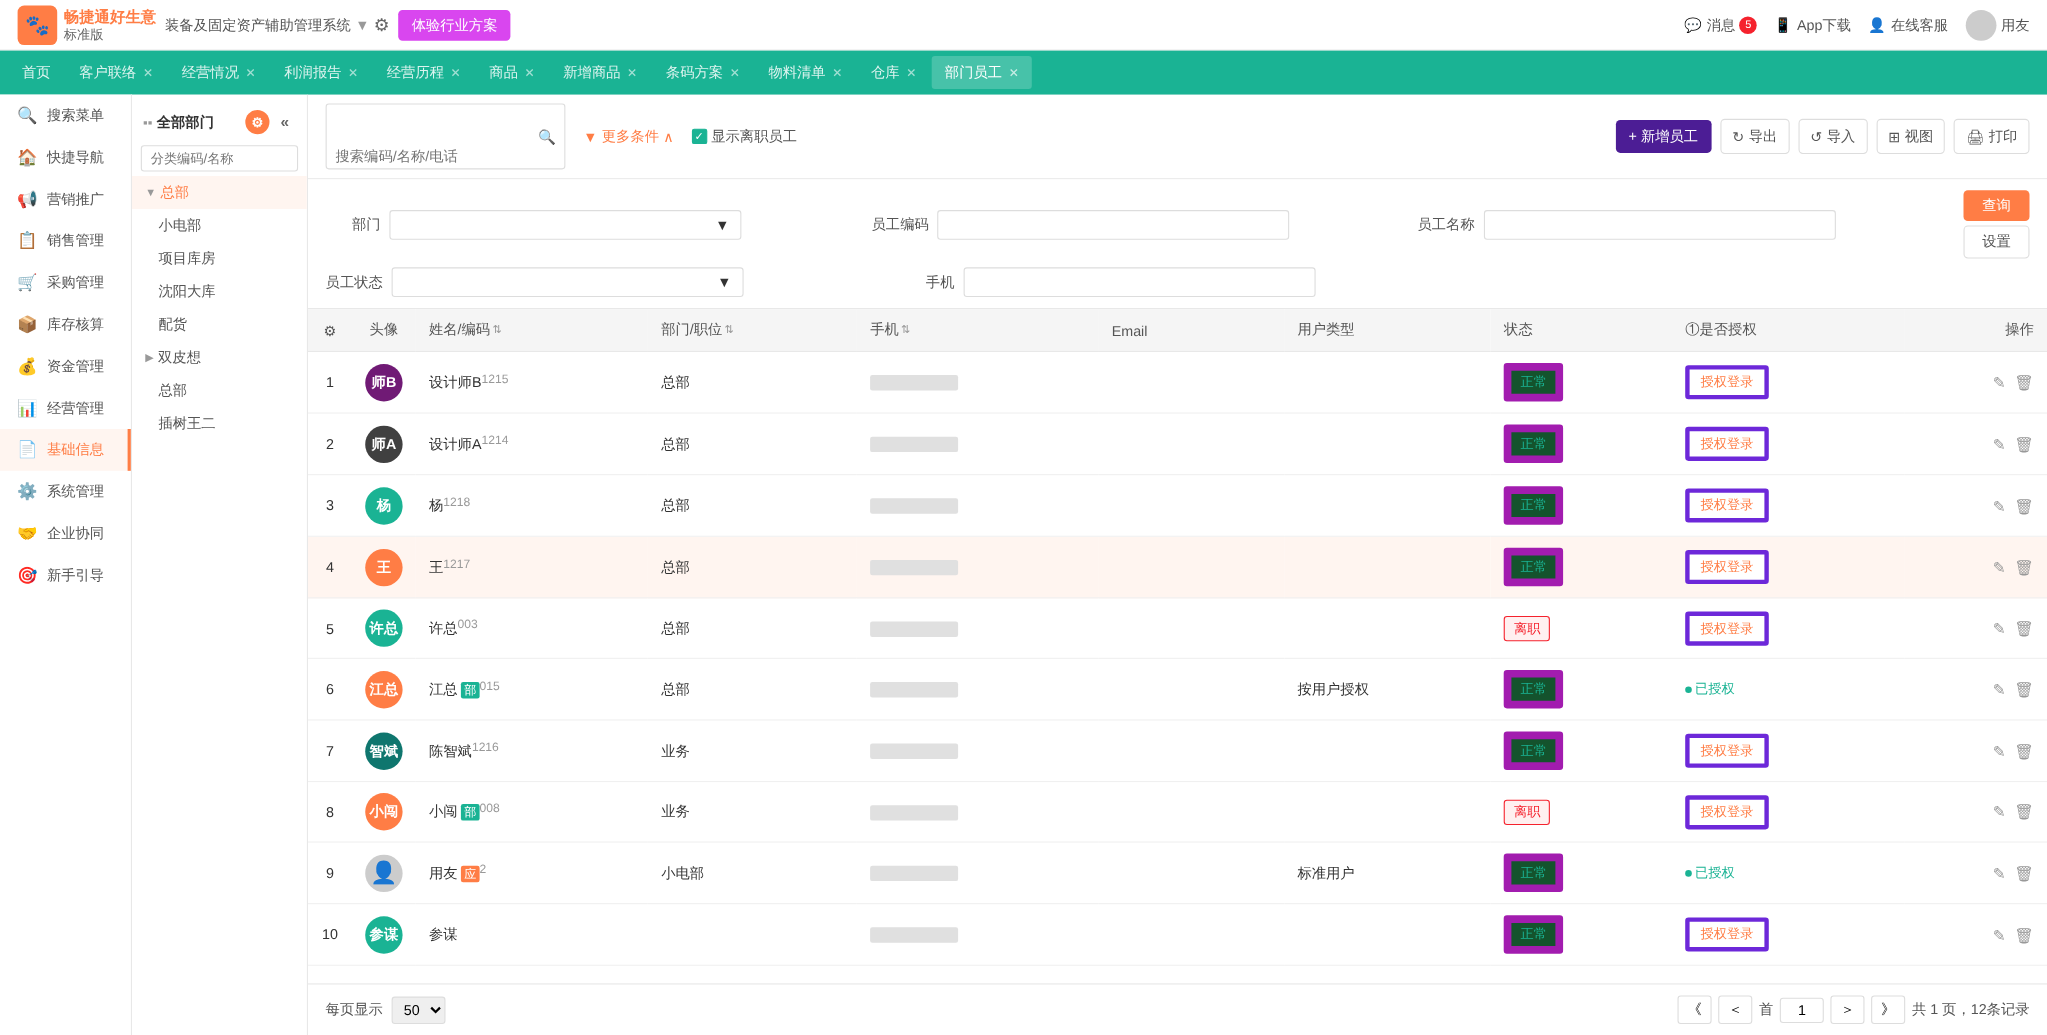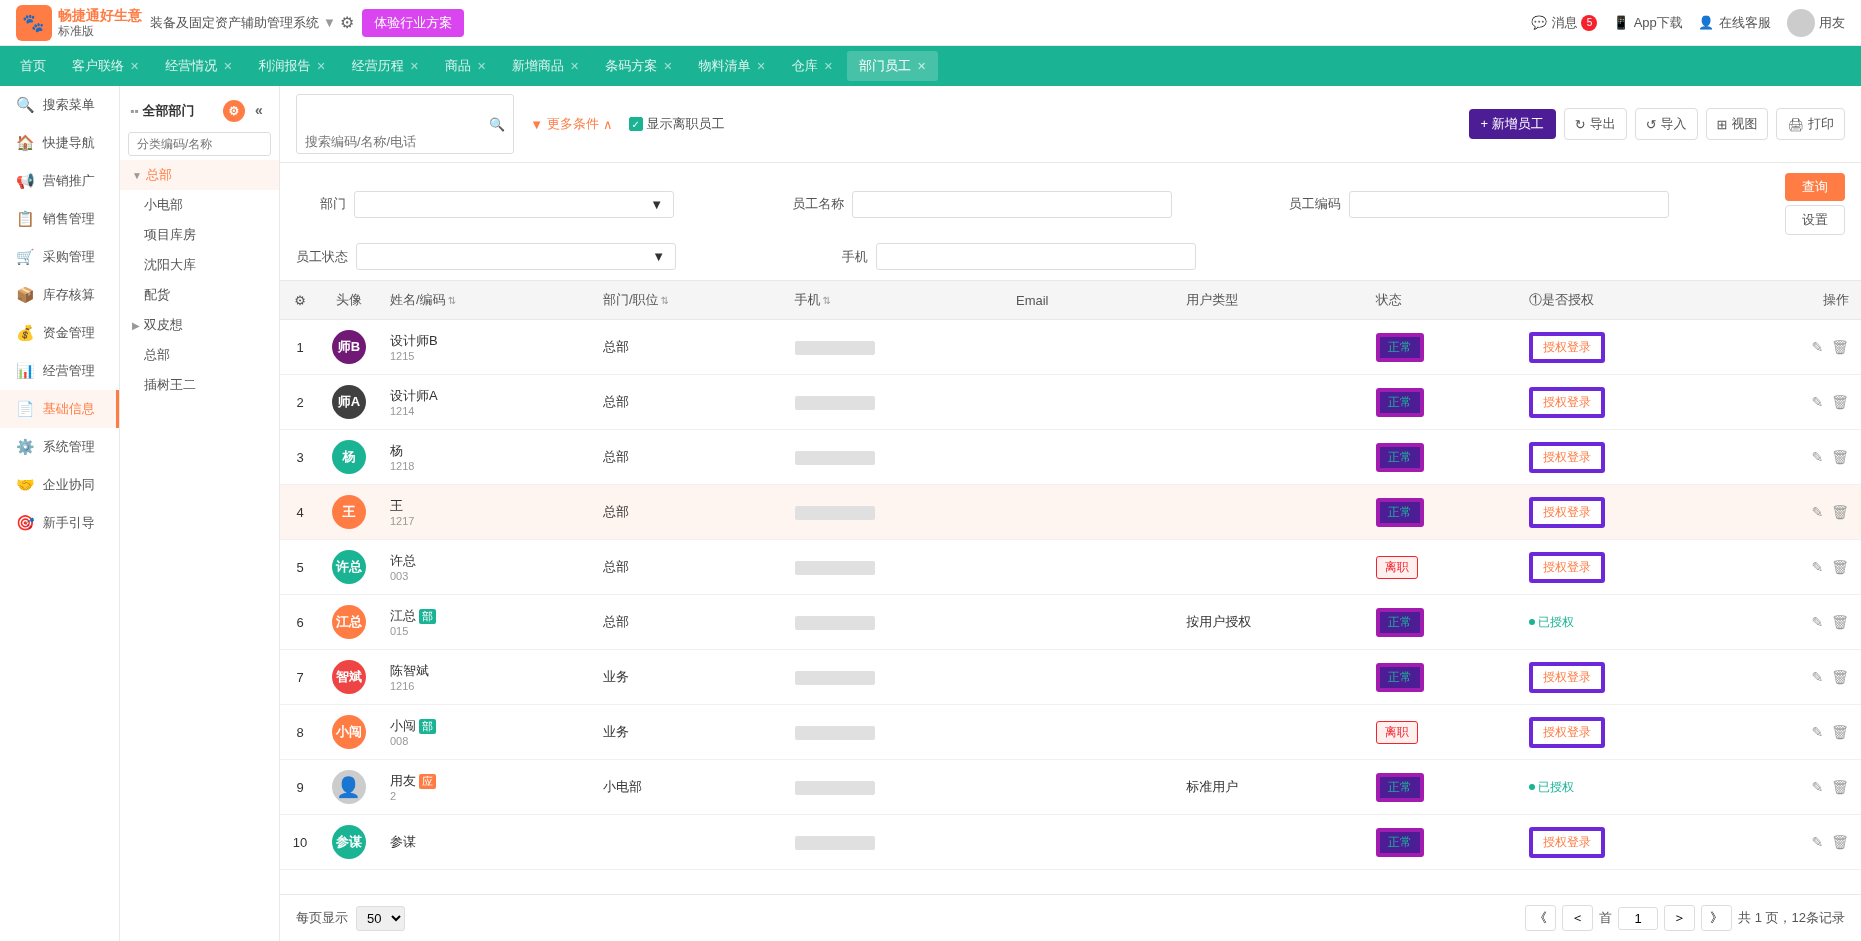--- a/index.html
+++ b/index.html
@@ -134,29 +134,29 @@
     .col-usertype { min-width: 80px; }
     .col-status { min-width: 60px; }
     .col-auth { min-width: 100px; }
     .col-actions { min-width: 60px; text-align: right; }
 
     .avatar-circle {
       width: 34px; height: 34px; border-radius: 50%; display: flex;
       align-items: center; justify-content: center; color: #fff;
       font-size: 13px; font-weight: bold; margin: 0 auto;
     }
-    .name-code { display: flex; flex-direction: column; }
+    .name-code { display: flex; }
     .name-code .name { font-size: 13px; color: #333; }
     .name-code .code { font-size: 11px; color: #999; }
 
     .status-badge {
       display: inline-block; padding: 2px 8px; border-radius: 3px;
       font-size: 12px;
     }
-    .status-normal { background: #4c1d95; color: #1ab394; border: 4px solid #a21caf; }
+    .status-normal { background: #14532d; color: #1ab394; border: 7px solid #a21caf; }
     .status-resigned { background: #fff0f0; color: #f5222d; border: 1px solid #f5222d; }
 
     .auth-btn {
       border: 4px solid #6d28d9; color: #ff7d45; background: #fff;
       border-radius: 3px; padding: 3px 10px; cursor: pointer; font-size: 12px;
     }
     .auth-granted { color: #1ab394; font-size: 12px; display: flex; align-items: center; gap: 3px; }
     .auth-dot { width: 6px; height: 6px; border-radius: 50%; background: #1ab394; display: inline-block; }
 
     .dept-tag {
@@ -435,25 +435,25 @@
       <div class="filter-form">
         <div class="filter-row">
           <div class="filter-item">
             <span class="filter-label">部门</span>
             <div class="filter-select">
               <span></span>
               <span>▼</span>
             </div>
           </div>
           <div class="filter-item">
+            <span class="filter-label">员工编码</span>
+            <input type="text" class="filter-input" style="">
+          </div>
+          <div class="filter-item">
             <span class="filter-label">员工名称</span>
-            <input type="text" class="filter-input" style="">
-          </div>
-          <div class="filter-item">
-            <span class="filter-label">员工编码</span>
             <input type="text" class="filter-input" style="">
           </div>
           <div class="filter-actions">
             <button class="btn-search">查询</button>
             <button class="btn-setting">设置</button>
           </div>
         </div>
         <div class="filter-row">
           <div class="filter-item">
             <span class="filter-label">员工状态</span>
@@ -644,21 +644,21 @@
                 <td class="col-actions">
                   <div class="action-btns">
                     <span class="action-btn">✎</span>
                     <span class="action-btn">🗑</span>
                   </div>
                 </td>
               </tr>
               <tr>
                 <td class="col-index">7</td>
                 <td class="col-avatar">
-                  <div class="avatar-circle" style="background: #ef4444; font-family: Liberation Mono, monospace;">智斌</div>
+                  <div class="avatar-circle" style="background: #0f766e; font-family: Liberation Mono, monospace;">智斌</div>
                 </td>
                 <td class="col-name">
                   <div class="name-code">
                     <span class="name">陈智斌</span>
                     <span class="code">1216</span>
                   </div>
                 </td>
                 <td class="col-dept">业务</td>
                 <td class="col-phone"><span class="phone-blur"></span></td>
                 <td class="col-email"></td>

